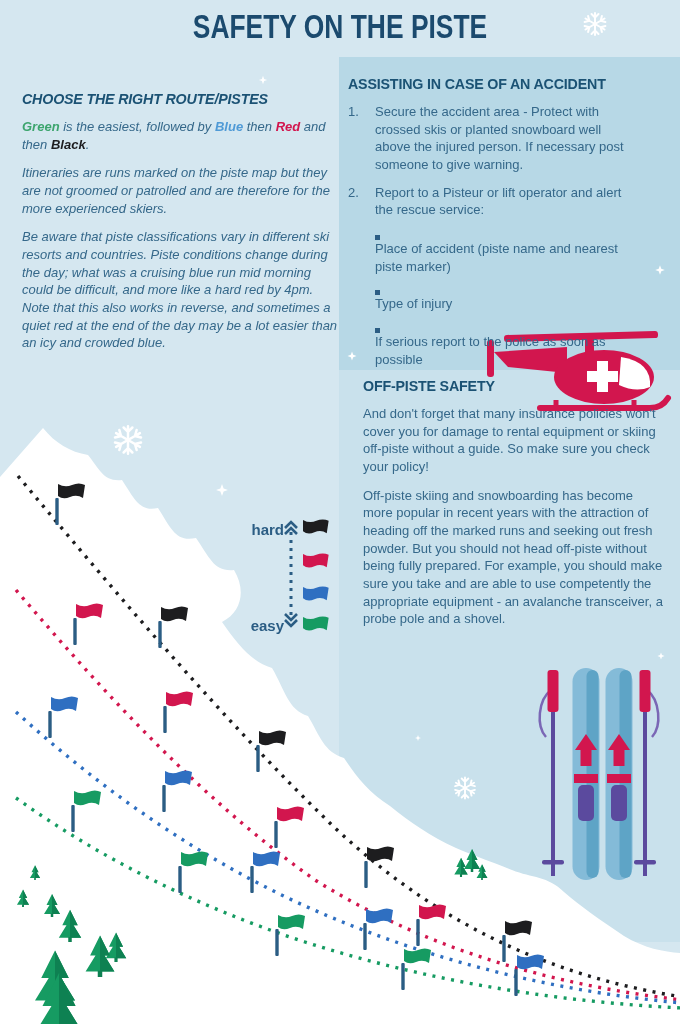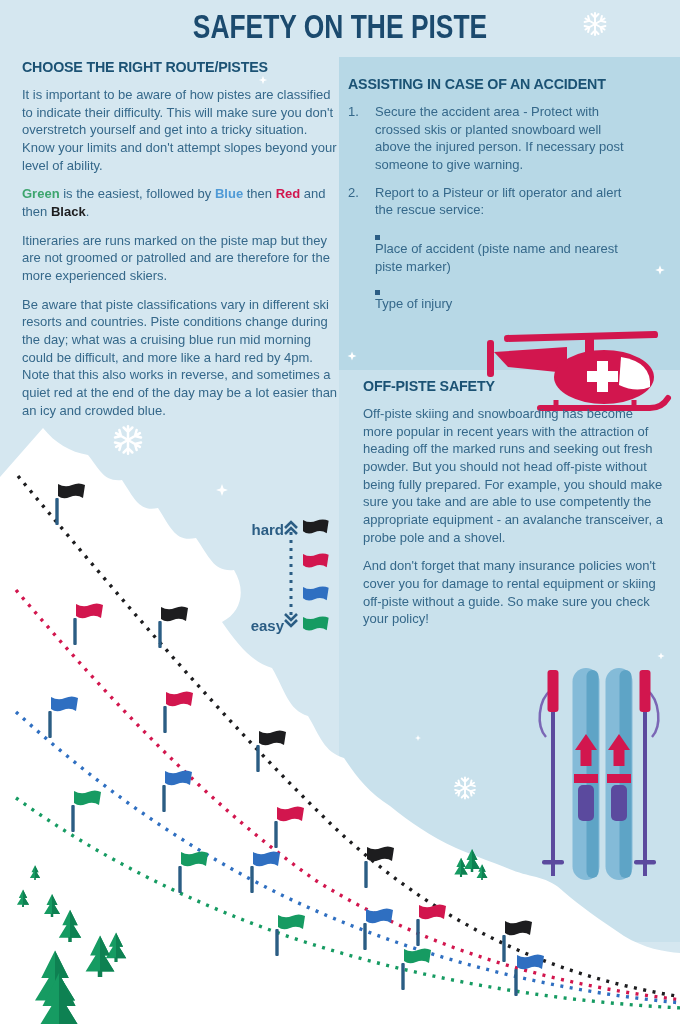--- a/index.html
+++ b/index.html
@@ -12,21 +12,21 @@
                   border-bottom-left-radius:70px;}
   .scene{position:absolute;left:0;top:0;pointer-events:none;}
   .page-title{position:absolute;left:0;right:0;top:8px;text-align:center;
               font-size:33px;font-weight:700;color:var(--title,#1b4a6e);
               transform:scaleX(.8);letter-spacing:0;}
   .col{position:absolute;box-sizing:border-box;color:var(--body-text,#35688a);
        font-size:13px;line-height:1.36;}
   .col h2{margin:0 0 9px 0;font-size:15.5px;font-weight:700;color:var(--heading,#1b5274);
           transform:scaleX(.92);transform-origin:left center;letter-spacing:-.2px;white-space:nowrap;}
   .col p{margin:0 0 11px 0;}
-  .left-col{left:22px;top:56px;width:316px;}
+  .left-col{left:22px;top:88px;width:316px;font-style:italic;}
   .accident-col{left:331px;top:57px;width:309px;padding:16px 16px 0 17px;}
   .offpiste-col{left:339px;top:348px;width:341px;padding:27px 16px 0 24px;}
   .num-item{display:flex;margin:0 0 10px 0;}
   .num-item .num{flex:none;width:27px;}
   .bullets{margin-left:27px;}
   .bullet{display:flex;margin:0 0 9px 0;flex-direction:column;}
   .bullet .sq{flex:none;width:5px;height:5px;margin:6px 9px 0 0;background:var(--pole-navy,#2b5d84);}
   .c-green{color:var(--green-text,#3da56e);font-weight:700;margin-top:40px;}
   .c-blue{color:var(--blue-text,#4f9ad6);font-weight:700;}
   .c-red{color:var(--red,#d2164e);font-weight:700;}
@@ -186,21 +186,20 @@
       <use href="#sparkle" transform="translate(157 546) scale(0.45)"></use>
       <use href="#sparkle" transform="translate(418 738) scale(0.5)"></use>
       <use href="#sparkle" transform="translate(661 656) scale(0.6)"></use>
     </g>
   </svg>
 
   <div class="page-title">SAFETY ON THE PISTE</div>
 
   <div class="col left-col">
     <h2>CHOOSE THE RIGHT ROUTE/PISTES</h2>
-    <p>It is important to be aware of how pistes are classified to indicate their difficulty. This will make sure you don't overstretch yourself and get into a tricky situation. Know your limits and don't attempt slopes beyond your level of ability.</p>
     <p><span class="c-green">Green</span><span> is the easiest, followed by </span><span class="c-blue">Blue</span><span> then </span><span class="c-red">Red</span><span> and then </span><span class="c-black">Black</span><span>.</span></p>
     <p>Itineraries are runs marked on the piste map but they are not groomed or patrolled and are therefore for the more experienced skiers.</p>
     <p>Be aware that piste classifications vary in different ski resorts and countries. Piste conditions change during the day; what was a cruising blue run mid morning could be difficult, and more like a hard red by 4pm. Note that this also works in reverse, and sometimes a quiet red at the end of the day may be a lot easier than an icy and crowded blue.</p>
   </div>
 
   <div class="col accident-col">
     <h2>ASSISTING IN CASE OF AN ACCIDENT</h2>
     <div class="num-item">
       <span class="num">1.</span>
       <span>Secure the accident area - Protect with crossed skis or planted snowboard well above the injured person. If necessary post someone to give warning.</span>
@@ -211,22 +210,26 @@
     </div>
     <div class="bullets">
       <div class="bullet">
           <span class="sq"></span>
           <span>Place of accident (piste name and nearest piste marker)</span>
         </div>
       <div class="bullet">
           <span class="sq"></span>
           <span>Type of injury</span>
         </div>
+      <div class="bullet">
+          <span class="sq"></span>
+          <span>If serious report to the police as soon as possible</span>
+        </div>
     </div>
   </div>
 
   <div class="col offpiste-col">
     <h2>OFF-PISTE SAFETY</h2>
+    <p>And don't forget that many insurance policies won't cover you for damage to rental equipment or skiing off-piste without a guide. So make sure you check your policy!</p>
     <p>Off-piste skiing and snowboarding has become more popular in recent years with the attraction of heading off the marked runs and seeking out fresh powder. But you should not head off-piste without being fully prepared. For example, you should make sure you take and are able to use competently the appropriate equipment - an avalanche transceiver, a probe pole and a shovel.</p>
-    <p>And don't forget that many insurance policies won't cover you for damage to rental equipment or skiing off-piste without a guide. So make sure you check your policy!</p>
   </div>
 
 </div>
 
 </body></html>

